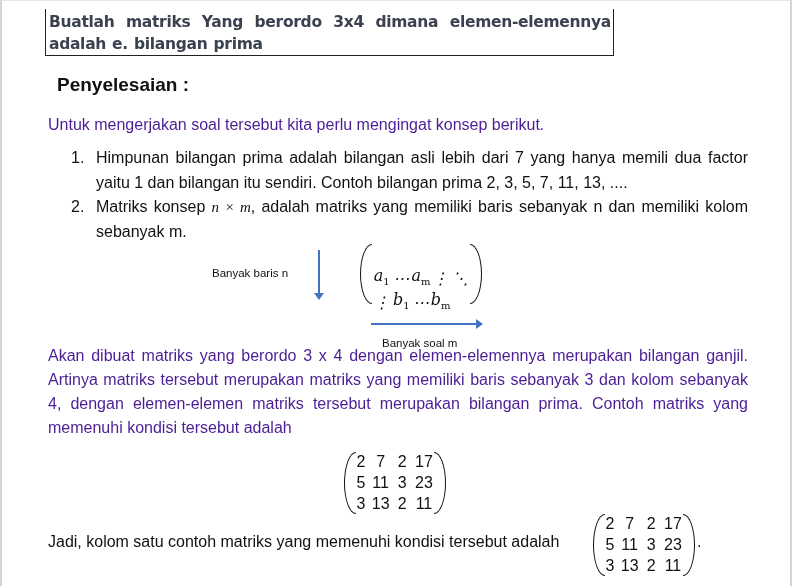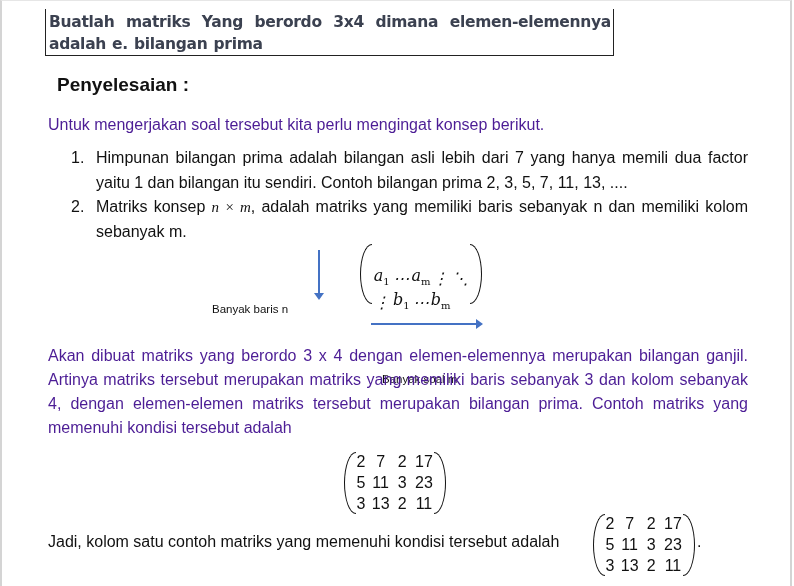--- a/index.html
+++ b/index.html
@@ -30,21 +30,21 @@
     position: absolute; left: 48px; font-size: 16px; line-height: 24px; color: #4c1d95;
   }
   .intro { top: 113px; }
   ol.concepts {
     position: absolute; left: 48px; top: 146px; width: 700px; margin: 0; padding: 0; list-style: none;
     font-size: 16px; line-height: 24.5px;
   }
   ol.concepts li { position: relative; padding-left: 48px; text-align: justify; }
   ol.concepts li .num { position: absolute; left: 23px; top: 0; }
   .math-i { font-family: Liberation Serif, serif; font-style: italic; font-size: 15px; }
-  .diagram-label { position: absolute; font-size: 11.5px; color: #111; margin-top: 36px; }
+  .diagram-label { position: absolute; font-size: 11.5px; color: #111; }
   .arrow-down {
     position: absolute; left: 318px; top: 250px; width: 2px; height: 44px; background: #4472c4;
   }
   .arrow-down::after {
     content: ""; position: absolute; left: -4px; bottom: -6px;
     border-left: 5px solid transparent; border-right: 5px solid transparent; border-top: 7px solid #4472c4;
   }
   .arrow-right {
     position: absolute; left: 371px; top: 323px; width: 105px; height: 2px; background: #4472c4;
   }

